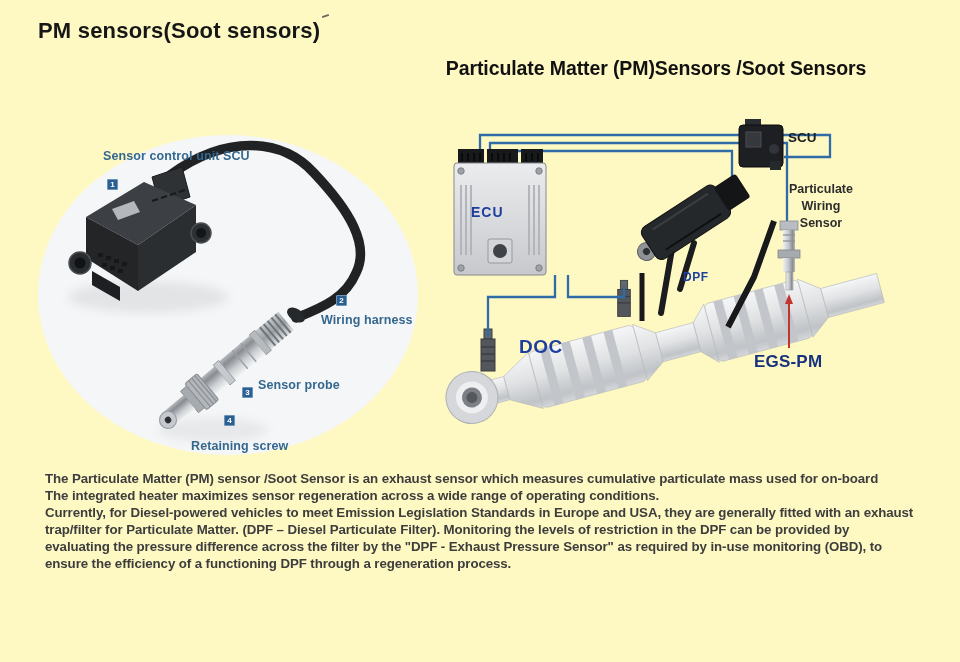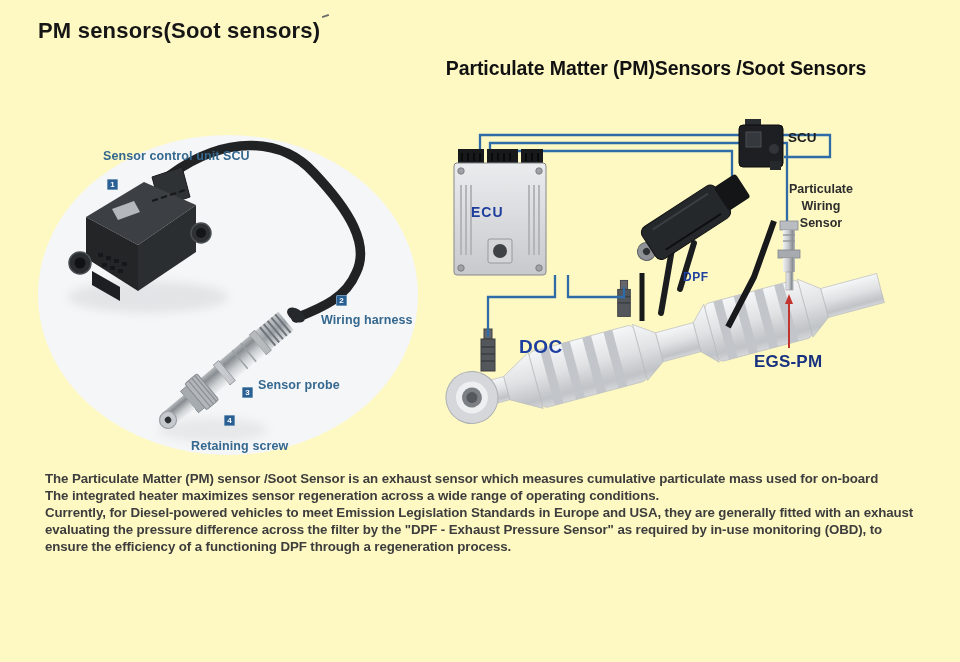--- a/index.html
+++ b/index.html
@@ -309,17 +309,18 @@
     </div>
     <div class="rd-label rd-doc">DOC</div>
     <div class="rd-label rd-dpf">DPF</div>
     <div class="rd-label rd-egs">EGS-PM</div>
   </div>
 
   <div class="body-text">
     <div class="body-line">The Particulate Matter (PM) sensor /Soot Sensor is an exhaust sensor which measures cumulative particulate mass used for on-board</div>
     <div class="body-line">The integrated heater maximizes sensor regeneration across a wide range of operating conditions.</div>
     <div class="body-line">Currently, for Diesel-powered vehicles to meet Emission Legislation Standards in Europe and USA, they are generally fitted with an exhaust</div>
+    <div class="body-line">trap/filter for Particulate Matter. (DPF – Diesel Particulate Filter). Monitoring the levels of restriction in the DPF can be provided by</div>
     <div class="body-line">evaluating the pressure difference across the filter by the "DPF - Exhaust Pressure Sensor" as required by in-use monitoring (OBD), to</div>
     <div class="body-line">ensure the efficiency of a functioning DPF through a regeneration process.</div>
   </div>
 
 </div>
 
 </body></html>

